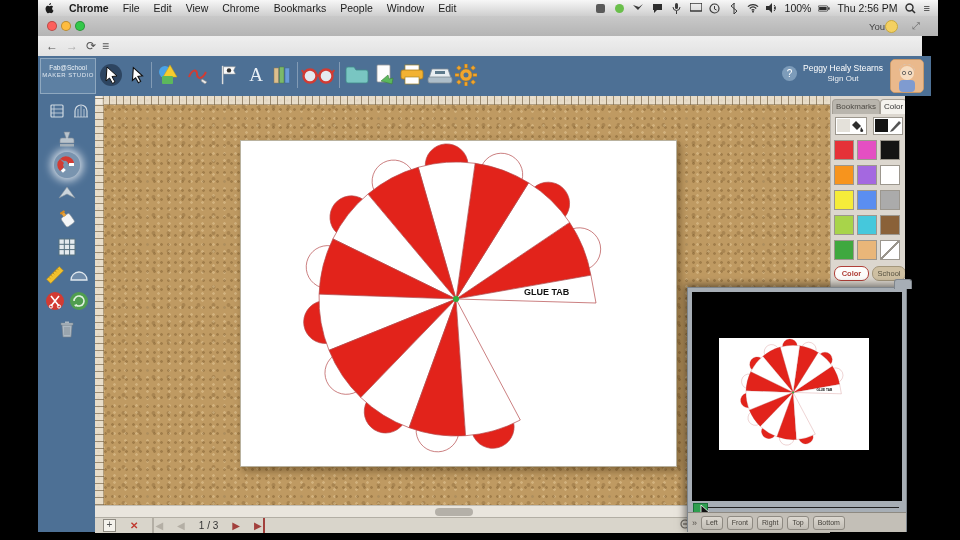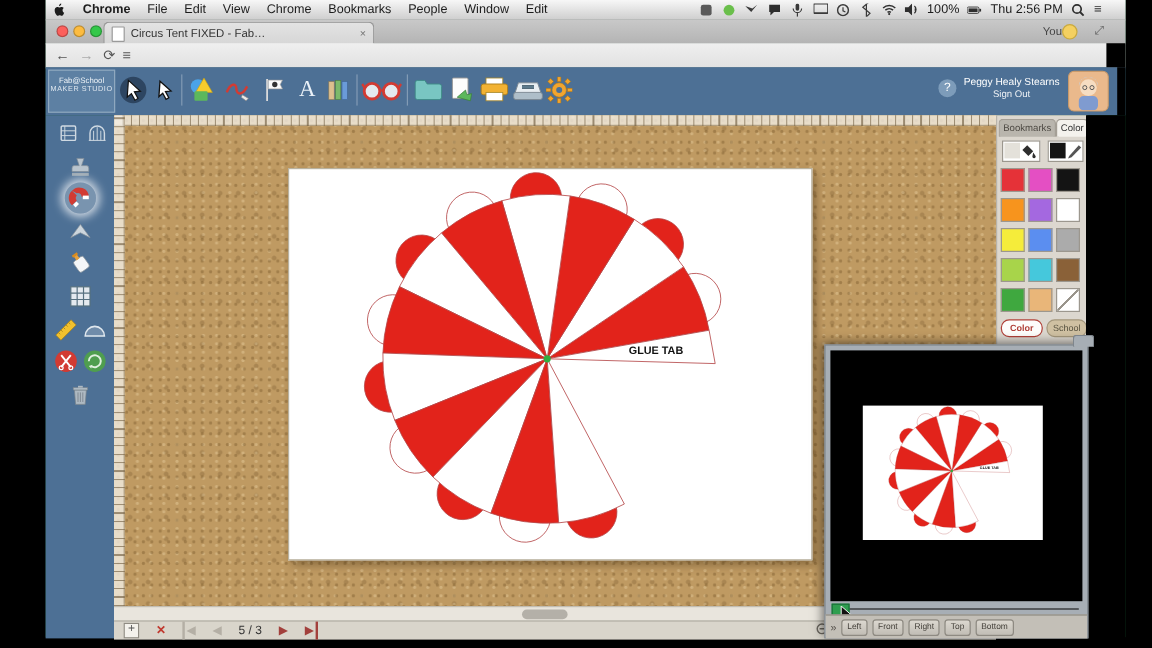--- a/index.html
+++ b/index.html
@@ -1,27 +1,27 @@
 <!DOCTYPE html>
 <html><head>
 <meta charset="utf-8">
 <style>
   html,body{margin:0;padding:0;background:#000;width:960px;height:540px;overflow:hidden;
     font-family:"Liberation Sans",sans-serif;-webkit-font-smoothing:antialiased;}
   #stage{position:absolute;left:0;top:0;width:960px;height:540px;background:#000;}
-  #screen{position:absolute;left:38px;top:0;width:900px;height:531px;background:#14532d;text-decoration:underline;}
+  #screen{position:absolute;left:38px;top:0;width:900px;height:531px;background:#737373;text-decoration:underline;}
   .abs{position:absolute;}
 
   
   #menubar{left:0;top:0;width:900px;height:16px;
     background:linear-gradient(#f7f7f7,#cfcfcf);border-bottom:1px solid #8e8e8e;
     display:flex;align-items:center;font-size:10.5px;color:#1c1c1c;}
   #menubar .mi{margin:0 7px;white-space:nowrap;}
   #menubar .app{font-weight:bold;}
-  #menu-right{position:absolute;right:20px;top:0;height:16px;display:flex;align-items:center;gap:7px;}
+  #menu-right{position:absolute;right:8px;top:0;height:16px;display:flex;align-items:center;gap:7px;}
   .sico{width:12px;height:12px;display:inline-flex;align-items:center;justify-content:center;}
   .clocktxt{font-size:10.5px;}
 
   
   #tabbar{left:0;top:16px;width:900px;height:20px;background:linear-gradient(#c9c9c9,#b4b4b4);
     border-bottom:1px solid #9a9a9a;}
   .tl{width:8px;height:8px;border-radius:50%;position:absolute;top:5px;border:0.5px solid rgba(0,0,0,.25);}
   #tab{position:absolute;left:48px;top:2px;width:212px;height:18px;background:linear-gradient(#e3e3e3,#d6d6d6);
     border:1px solid #989898;border-bottom:none;border-radius:5px 5px 0 0;
     display:flex;align-items:center;padding:0 6px;font-size:9.5px;color:#333;}
@@ -211,25 +211,20 @@
             </svg>
           </span>
       <span style="font-size:11px;color:#2e2e2e;">≡</span>
     </div>
   </div>
 
   <div id="tabbar" class="abs">
     <span class="tl" style="left:9px;background:#fc605c;"></span>
     <span class="tl" style="left:23px;background:#fdbc40;"></span>
     <span class="tl" style="left:37px;background:#34c84a;"></span>
-    <div id="tab">
-      <span class="favicon"></span>
-      <span style="overflow:hidden;white-space:nowrap;">Circus Tent FIXED - Fab…</span>
-      <span class="close">×</span>
-    </div>
     <div id="profile-chip">
       <span>You</span>
       <span id="profile-dot"></span>
     </div>
     <span id="expand-arrows">⤢</span>
   </div>
 
   <div id="addressbar" class="abs">
     <span class="navbtn">←</span>
     <span class="navbtn dim">→</span>
@@ -475,21 +470,21 @@
   </div>
 
   <div id="hscroll" class="abs">
     <div id="hthumb"></div>
   </div>
   <div id="pagebar" class="abs">
     <span class="pb addbox">+</span>
     <span class="pb del">✕</span>
     <span class="pb dim" style="border-left:2px solid #b4afa5;padding-left:1px;">◀</span>
     <span class="pb dim">◀</span>
-    <span class="pb" style="color:#333;">5 / 3</span>
+    <span class="pb" style="color:#333;">1 / 3</span>
     <span class="pb go">▶</span>
     <span class="pb go" style="border-right:2px solid #a2403c;padding-right:1px;">▶</span>
     <div id="zoomctl">
       <span>
             <svg width="13" height="13" viewBox="0 0 13 13">
               <circle cx="5" cy="5" r="4" fill="none" stroke="#6b675f" stroke-width="1.2"></circle>
               <path d="M8 8l4 4" stroke="#6b675f" stroke-width="1.4"></path>
               <path d="M3 5h4" stroke="#6b675f" stroke-width="1.2"></path>
             </svg>
           </span>

